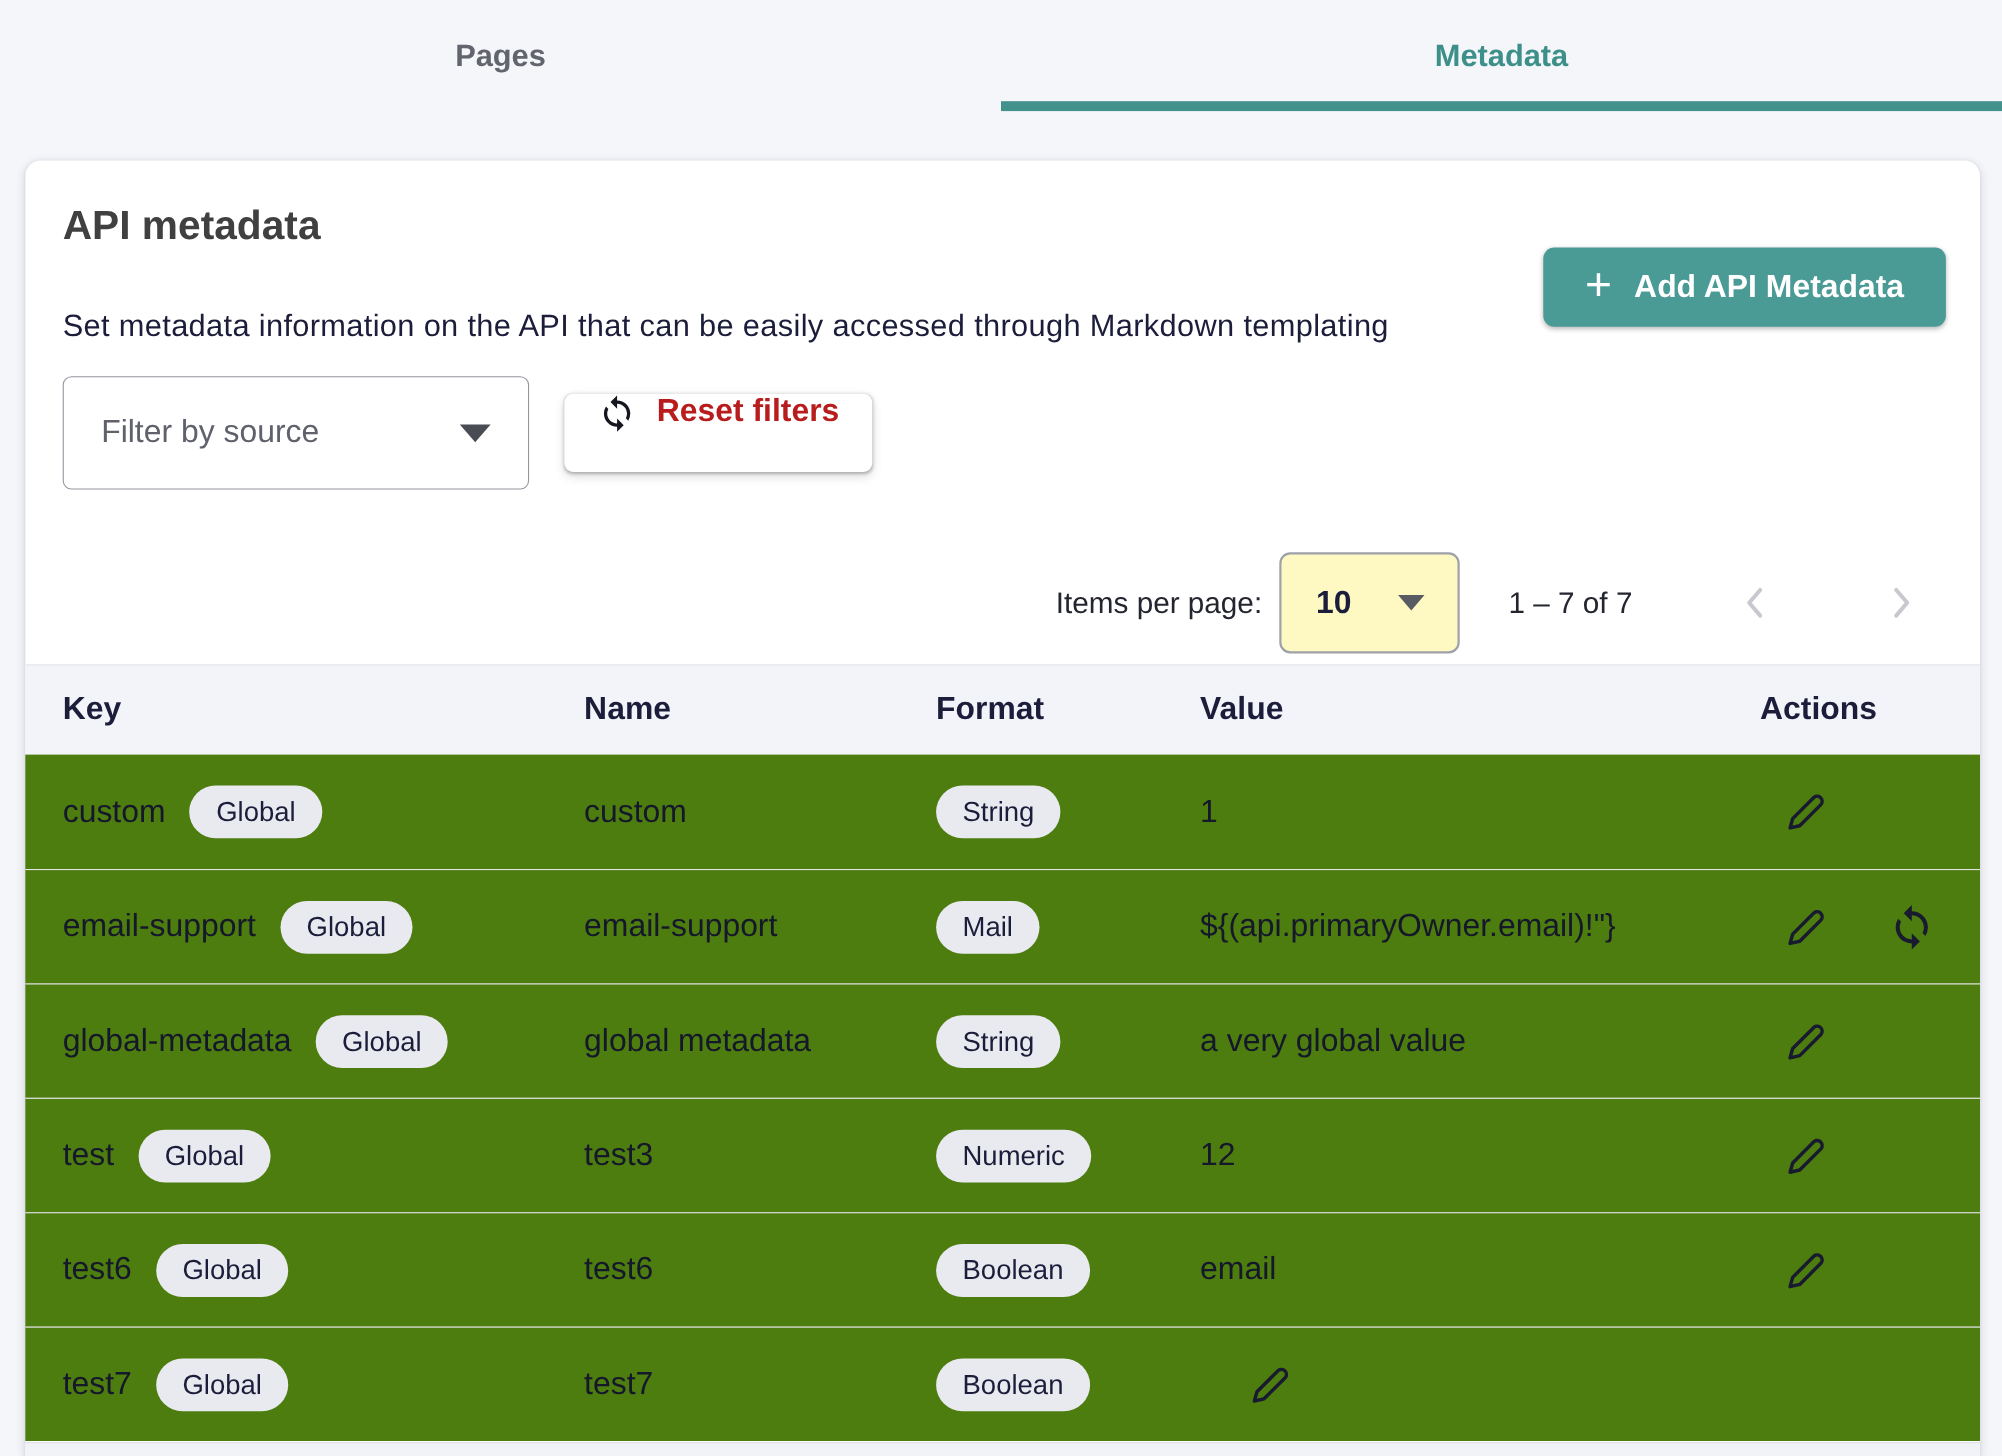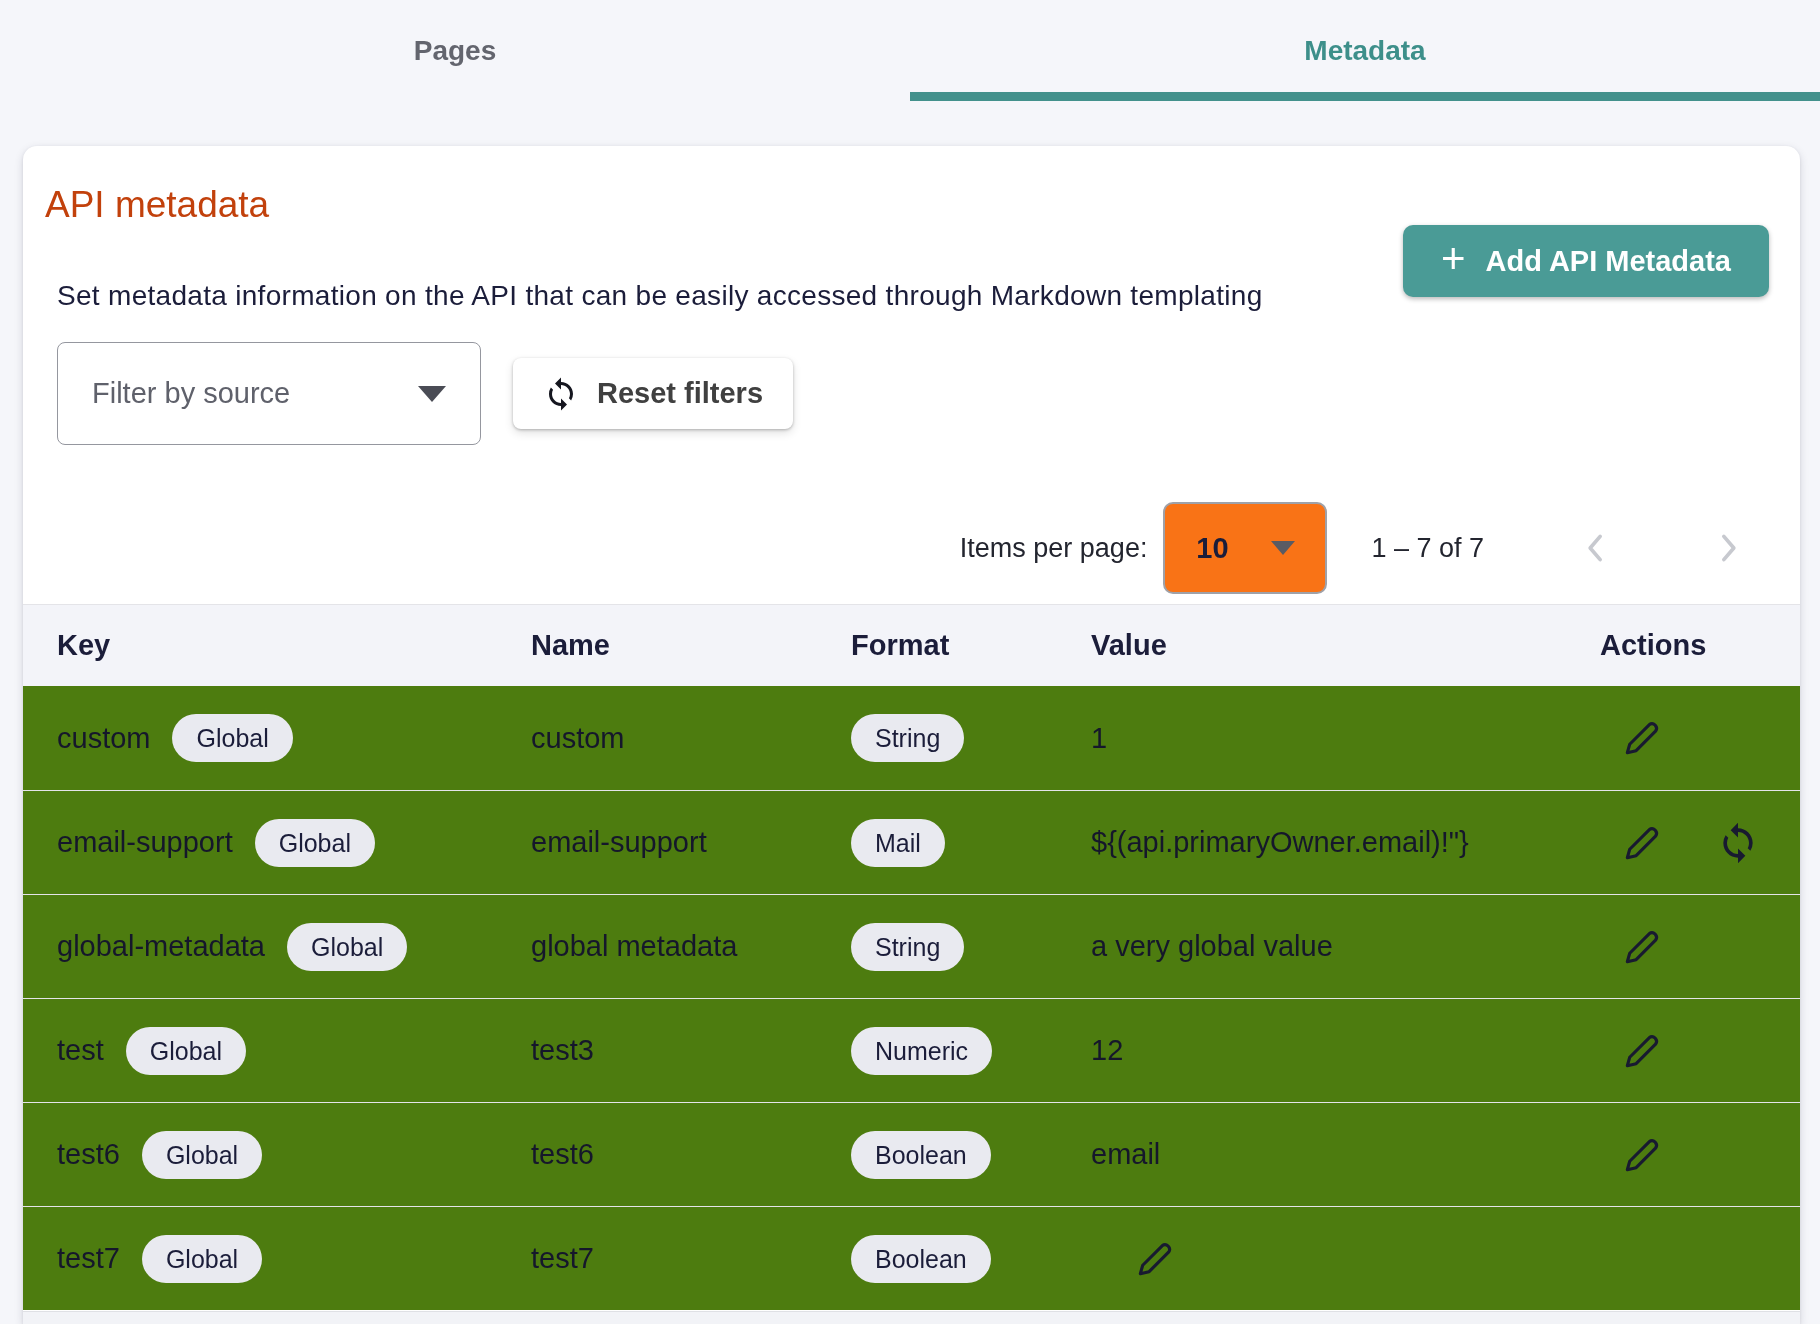--- a/index.html
+++ b/index.html
@@ -22,21 +22,21 @@
   .tab-underline { position: absolute; left: 0; right: 0; bottom: 0; height: 9px; background: #43918c; display: none; }
   .tab.active .tab-underline { display: block; }
 
   
   .card {
     position: absolute; left: 23px; top: 146px; width: 1777px; height: 1178px;
     background: #ffffff; border-radius: 14px 14px 0 0;
     box-shadow: 0 3px 10px rgba(27,29,58,0.14), 0 1px 3px rgba(27,29,58,0.10);
   }
 
-  .panel-title { position: absolute; left: 22px; top: 38px; font-size: 37px; font-weight: 400; color: #c2410c; }
+  .panel-title { position: absolute; left: 34px; top: 38px; font-size: 37px; font-weight: 700; color: #404040; }
   .panel-desc  { position: absolute; left: 34px; top: 134px; font-size: 28px; color: #1b1d3a; letter-spacing: 0.3px; }
 
   .add-btn {
     position: absolute; top: 79px; right: 31px; height: 72px;
     display: flex; align-items: center; gap: 20px; padding: 0 38px;
     background: #4a9b96; color: #ffffff; border: none; border-radius: 10px;
     font-family: inherit; font-size: 29px; font-weight: 700; cursor: pointer;
     box-shadow: 0 2px 5px rgba(0,0,0,0.28);
   }
   .add-btn .plus { font-size: 42px; font-weight: 400; line-height: 1; margin-top: -4px; }
@@ -49,35 +49,35 @@
   }
   .filter-select .placeholder { font-size: 29px; color: #5f616b; }
   .caret-down {
     width: 0; height: 0;
     border-left: 14px solid transparent; border-right: 14px solid transparent;
     border-top: 16px solid #4a4c55;
   }
 
   .reset-btn {
     position: absolute; left: 490px; top: 212px; height: 71px;
-    display: flex; align-items: center; gap: 18px; padding: 0 30px;
+    display: flex; gap: 18px; padding: 0 30px;
     background: #ffffff; border: none; border-radius: 8px;
-    font-family: inherit; font-size: 29px; font-weight: 700; color: #404040; cursor: pointer;
+    font-family: inherit; font-size: 29px; font-weight: 700; color: #b91c1c; cursor: pointer;
     box-shadow: 0 1px 3px rgba(0,0,0,0.25), 0 4px 10px rgba(0,0,0,0.12);
   }
 
   
   .pagination {
     position: absolute; top: 348px; right: 52px; height: 108px;
     display: flex; align-items: center;
     font-size: 27px; color: #23252f; text-align: right;
   }
   .pagesize-select {
     margin-left: 16px; width: 164px; height: 92px;
-    border: 2px solid #9fa1a8; border-radius: 10px; background: #f97316;
+    border: 2px solid #9fa1a8; border-radius: 10px; background: #fef9c3;
     display: flex; align-items: center; justify-content: center; gap: 42px; cursor: pointer;
   }
   .pagesize-select .value { font-size: 29px; font-weight: 600; color: #1b1d3a; }
   .pagesize-select .caret-down { border-left-width: 12px; border-right-width: 12px; border-top-width: 14px; border-top-color: #595b63; }
   .range-label { margin-left: 44px; }
   .pager-btn { margin-left: 92px; width: 40px; height: 40px; background: none; border: none; cursor: default; padding: 0; }
   .pager-btn svg { width: 40px; height: 40px; display: block; }
 
   
   .table { position: absolute; left: 0; right: 0; top: 458px; bottom: 0; }

